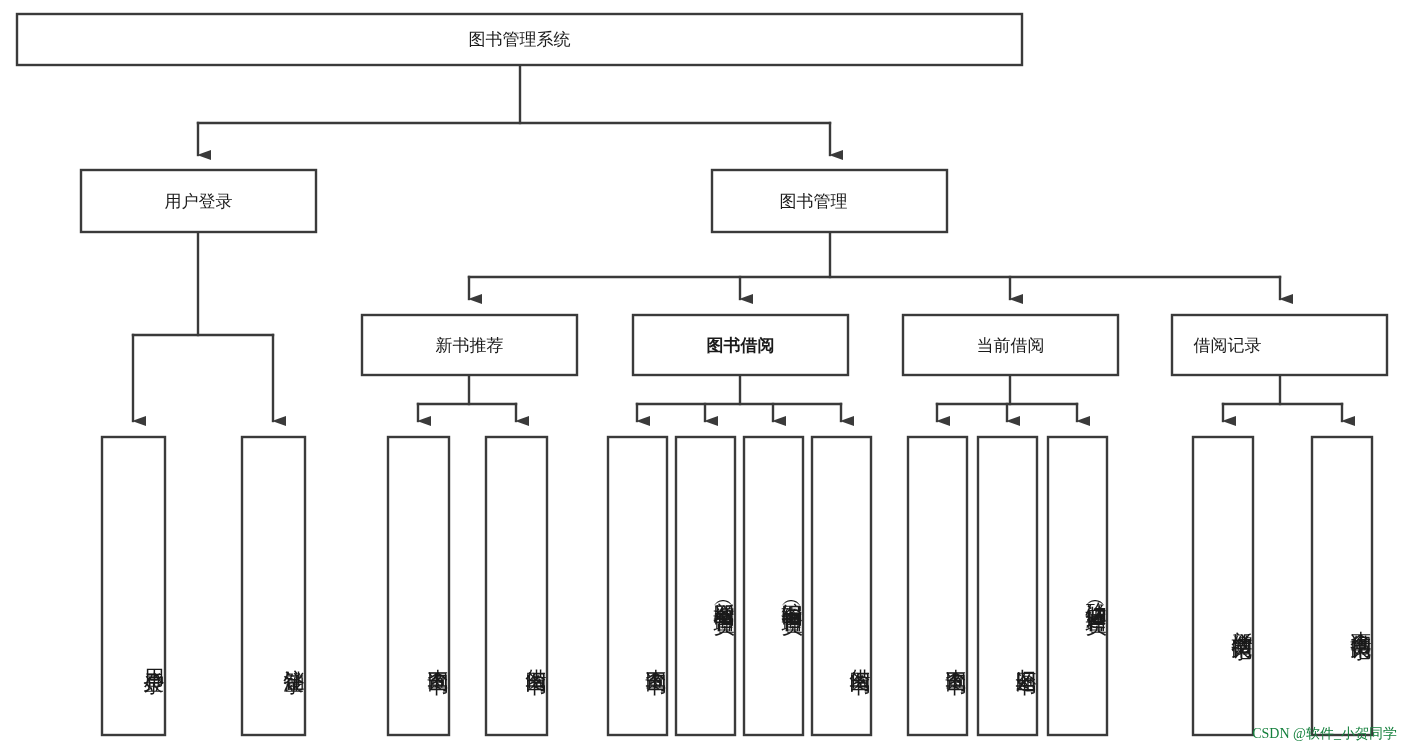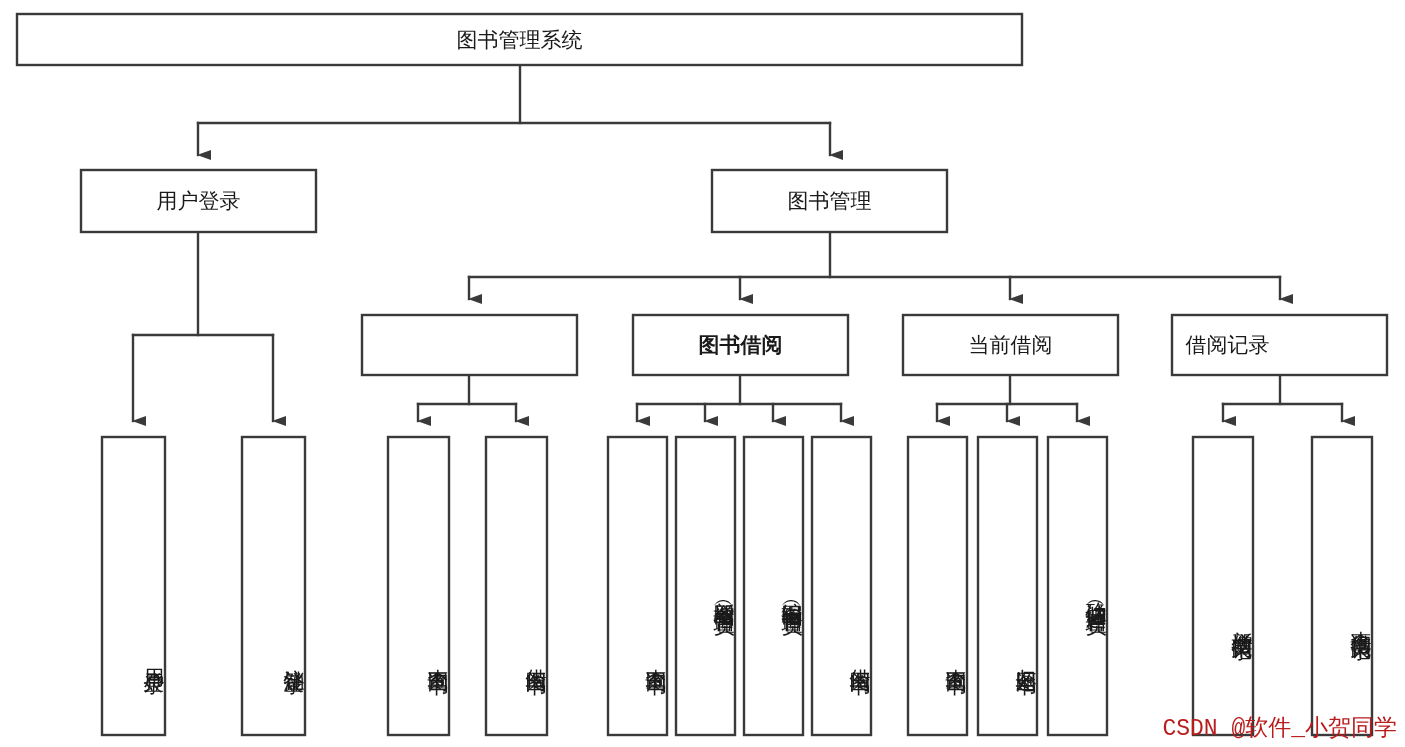--- a/index.html
+++ b/index.html
@@ -54,33 +54,33 @@
     letter-spacing: 2px;
     white-space: nowrap;
     pointer-events: none;
     font-family: "Liberation Sans", "DejaVu Sans", sans-serif;
   }
   .horiz-label-wrap {
     position: absolute;
     display: flex;
     align-items: center;
     justify-content: center;
-    font-size: 21px;
+    font-size: 17px;
     color: #1a1a1a;
     white-space: nowrap;
     pointer-events: none;
     font-family: "Liberation Sans", "DejaVu Sans", sans-serif;
   }
   #watermark {
     position: absolute;
     right: 8px;
     bottom: 4px;
-    font-size: 23px;
-    color: #b91c1c;
-    font-family: Liberation Mono, monospace;
+    font-size: 14px;
+    color: #15803d;
+    font-family: Liberation Serif, serif;
     white-space: nowrap;
     pointer-events: none;
   }
 </style>
 </head>
 <body>
 
 <div id="diagram-root">
 
   <svg id="tree-svg" viewBox="0 0 1405 747">
@@ -169,22 +169,23 @@
     <rect class="node-box" x="978" y="437" width="59" height="298"></rect>
     <rect class="node-box" x="1048" y="437" width="59" height="298"></rect>
 
     <rect class="node-box" x="1193" y="437" width="60" height="298"></rect>
     <rect class="node-box" x="1312" y="437" width="60" height="298"></rect>
   </svg>
 
   <div class="horiz-label-wrap" style="left:17px; top:14px; width:1005px; height:51px;">图书管理系统</div>
 
   <div class="horiz-label-wrap" style="left:81px; top:170px; width:235px; height:62px;">用户登录</div>
-  <div class="horiz-label-wrap" style="left:712px; top:170px; width:203px; height:62px;padding-left:16px;">图书管理</div>
-
+  <div class="horiz-label-wrap" style="left:712px; top:170px; width:203px; height:62px;">图书管理</div>
+
+  <div class="horiz-label-wrap" style="left:362px; top:315px; width:215px; height:60px;">新书推荐</div>
   <div class="horiz-label-wrap" style="left:633px; top:315px; width:215px; height:60px;font-weight:bold;">图书借阅</div>
   <div class="horiz-label-wrap" style="left:903px; top:315px; width:215px; height:60px;">当前借阅</div>
   <div class="horiz-label-wrap" style="left:1120px; top:315px; width:215px; height:60px;">借阅记录</div>
 
   <div class="vert-label-wrap" style="left:102px; top:437px; width:63px; height:298px; padding-top:70px;">用户登录</div>
   <div class="vert-label-wrap" style="left:242px; top:437px; width:63px; height:298px; padding-top:70px;">注销登录</div>
 
   <div class="vert-label-wrap" style="left:388px; top:437px; width:61px; height:298px; padding-top:70px;">查询图书</div>
   <div class="vert-label-wrap" style="left:486px; top:437px; width:61px; height:298px; padding-top:70px;">借阅图书</div>
 

